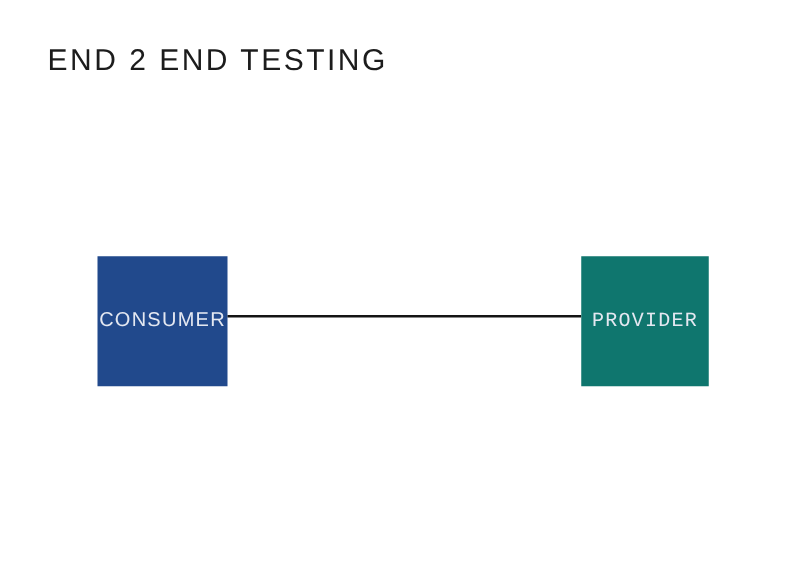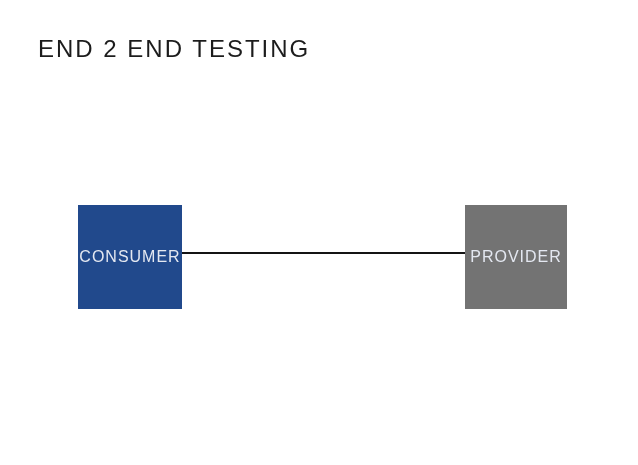--- a/index.html
+++ b/index.html
@@ -63,17 +63,17 @@
 <div class="slide" style="background: rgb(255, 255, 255);">
 
   <h1 class="title" style="color: rgb(28, 28, 28);">END 2 END TESTING</h1>
 
   <div class="node node-consumer" style="background: rgb(33, 73, 140);">
     <span class="node-label" style="color: rgb(228, 232, 241);">CONSUMER</span>
   </div>
 
   <div class="connector" style="background: rgb(20, 20, 20);"></div>
 
-  <div class="node node-provider" style="background: #737373;">
+  <div class="node node-provider" style="background: #0f766e; font-family: Liberation Mono, monospace;">
     <span class="node-label" style="color: rgb(228, 232, 241);">PROVIDER</span>
   </div>
 
 </div>
 
 </body></html>

